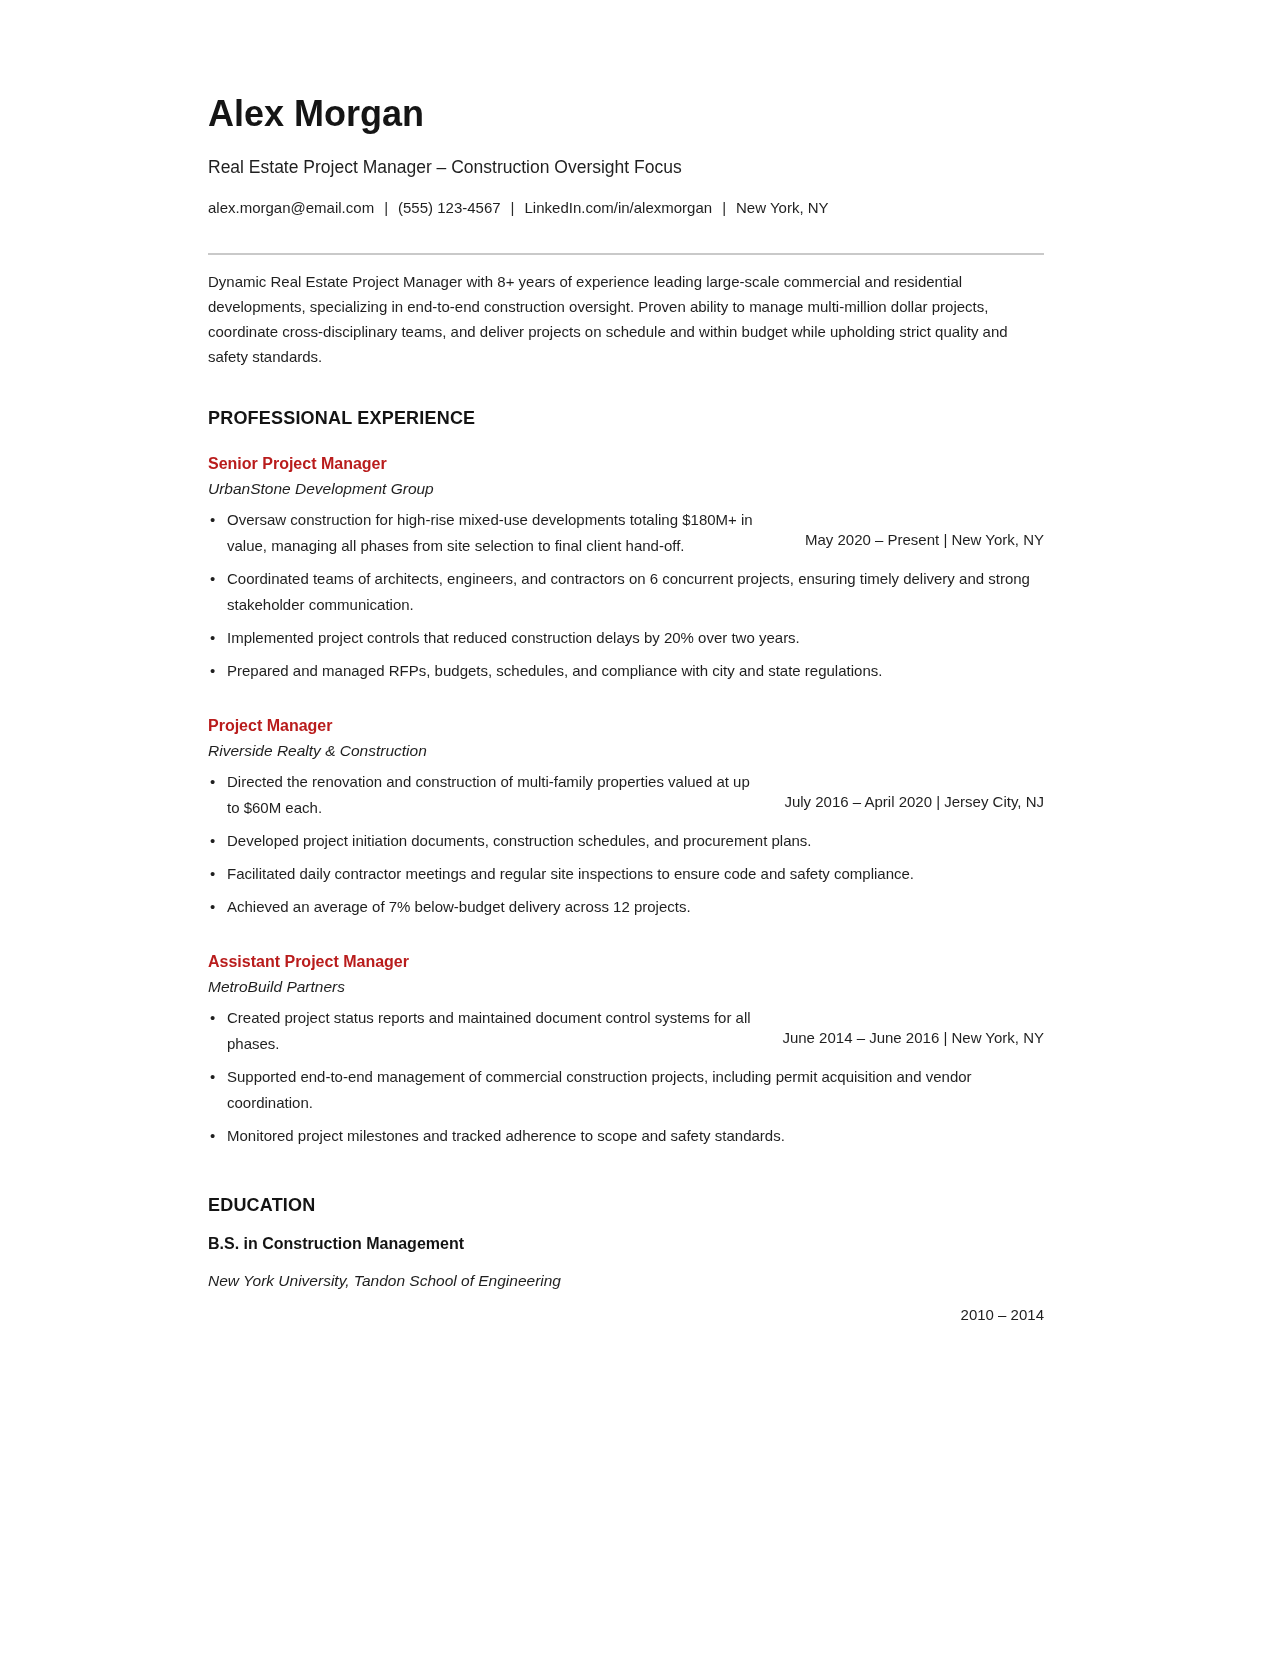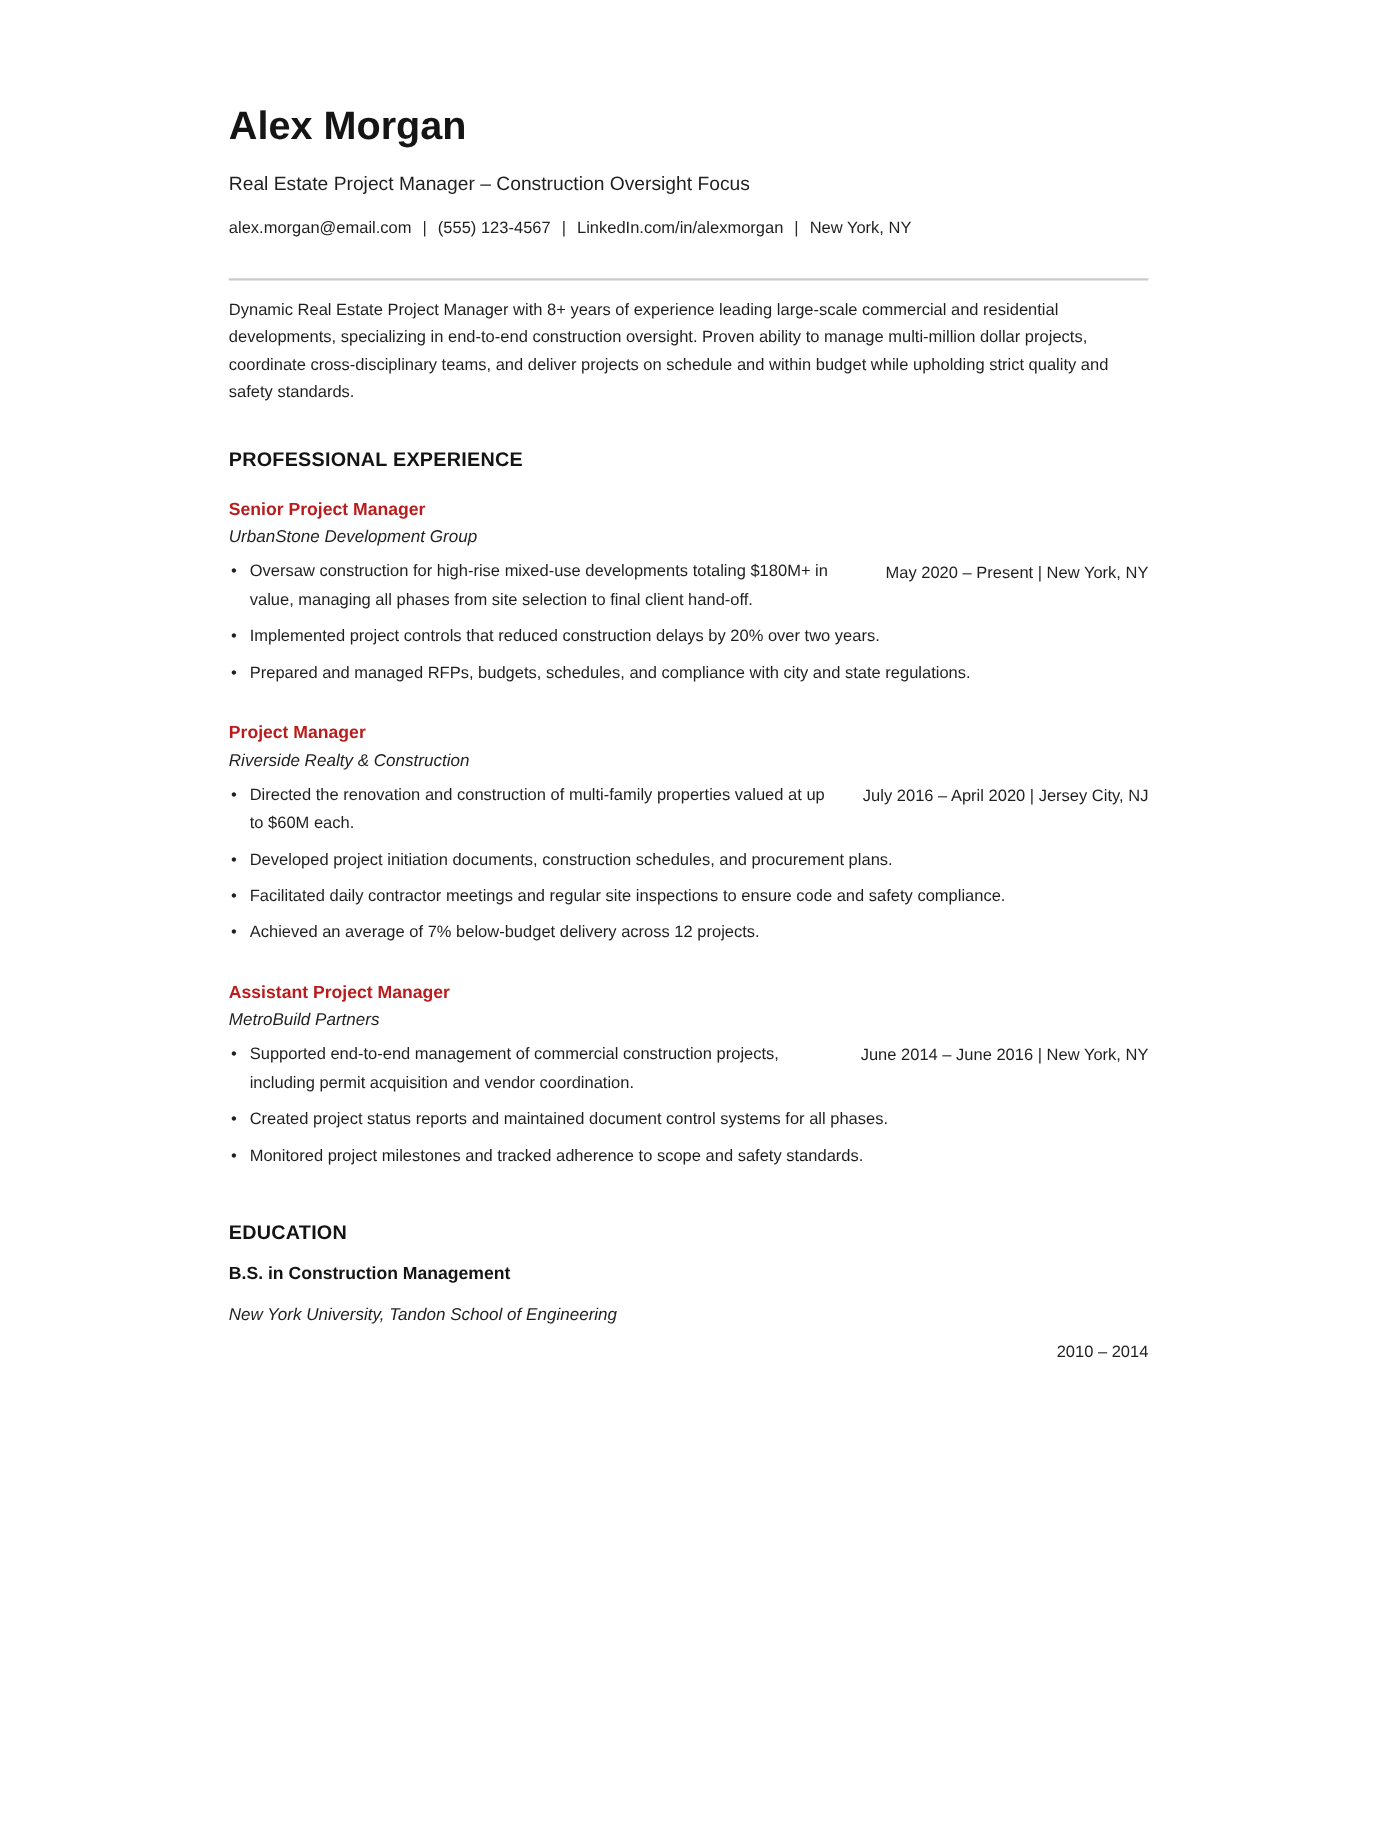--- a/index.html
+++ b/index.html
@@ -73,21 +73,21 @@
     margin-top: 5px;
     font-size: 15.5px;
     line-height: 20px;
     font-style: italic;
   }
   .job-body::after { content: ""; display: block; clear: both; }
   .job-date {
     float: right;
     font-size: 15px;
     line-height: 20px;
-    margin-top: 4px;
+    margin-top: 23px;
     padding-left: 24px;
   }
   ul.job-bullets {
     margin: 8px 0 0 0;
     padding: 0;
     list-style: none;
   }
   ul.job-bullets li {
     position: relative;
     padding-left: 19px;
@@ -138,20 +138,21 @@
 
   <div class="section-heading">PROFESSIONAL EXPERIENCE</div>
 
   <div class="job">
     <h3 class="job-title">Senior Project Manager</h3>
     <div class="job-company">UrbanStone Development Group</div>
     <div class="job-body">
       <span class="job-date">May 2020 – Present | New York, NY</span>
       <ul class="job-bullets">
         <li>Oversaw construction for high-rise mixed-use developments totaling $180M+ in value, managing all phases from site selection to final client hand-off.</li>
+        <li>Coordinated teams of architects, engineers, and contractors on 6 concurrent projects, ensuring timely delivery and strong stakeholder communication.</li>
         <li>Implemented project controls that reduced construction delays by 20% over two years.</li>
         <li>Prepared and managed RFPs, budgets, schedules, and compliance with city and state regulations.</li>
       </ul>
     </div>
   </div>
 
   <div class="job">
     <h3 class="job-title">Project Manager</h3>
     <div class="job-company">Riverside Realty &amp; Construction</div>
     <div class="job-body">
@@ -164,22 +165,22 @@
       </ul>
     </div>
   </div>
 
   <div class="job">
     <h3 class="job-title">Assistant Project Manager</h3>
     <div class="job-company">MetroBuild Partners</div>
     <div class="job-body">
       <span class="job-date">June 2014 – June 2016 | New York, NY</span>
       <ul class="job-bullets">
+        <li>Created project status reports and maintained document control systems for all phases.</li>
         <li>Supported end-to-end management of commercial construction projects, including permit acquisition and vendor coordination.</li>
-        <li>Created project status reports and maintained document control systems for all phases.</li>
         <li>Monitored project milestones and tracked adherence to scope and safety standards.</li>
       </ul>
     </div>
   </div>
 
   <div class="section-heading">EDUCATION</div>
   <h3 class="edu-degree">B.S. in Construction Management</h3>
   <div class="edu-school">New York University, Tandon School of Engineering</div>
   <div class="edu-dates">2010 – 2014</div>
 

